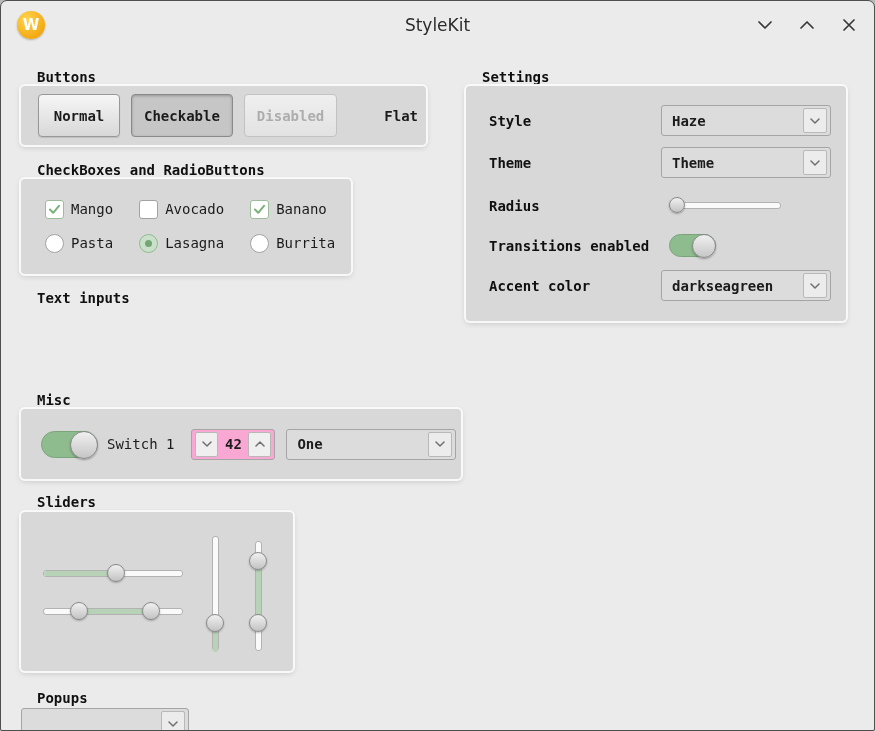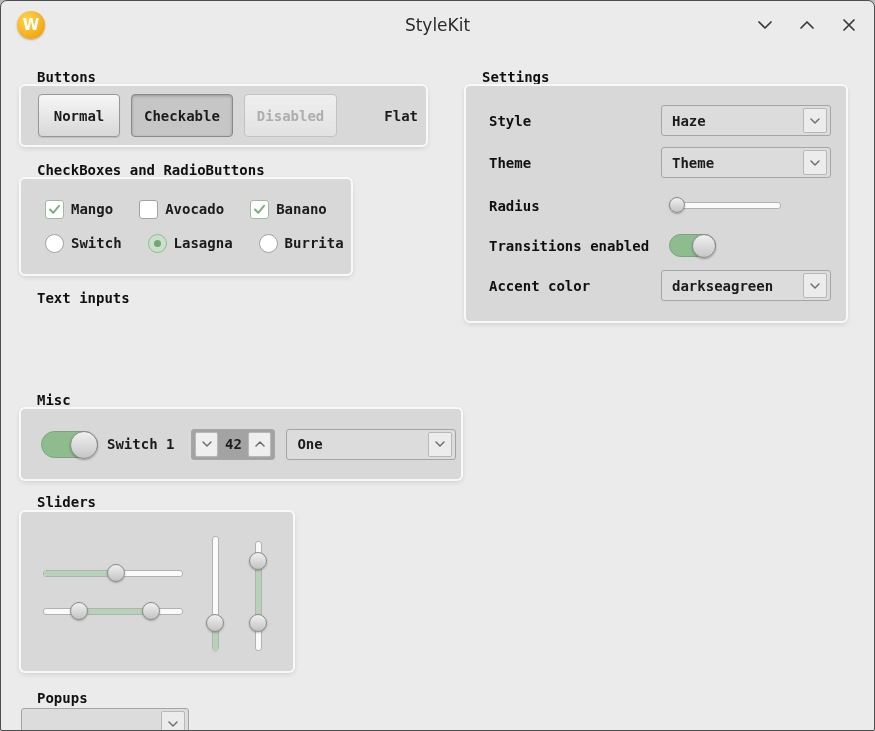--- a/index.html
+++ b/index.html
@@ -29,21 +29,21 @@
   .btn { height:43px; min-width:82px; padding:0 12px; border:1px solid #989898; border-radius:4px;
          background:linear-gradient(#f6f6f6,#d8d8d8); font:bold 14px "DejaVu Sans Mono", monospace;
          color:#1b1b1b; box-shadow:0 1px 1px rgba(0,0,0,.12); }
   .btn.checked  { background:#c6c6c6; box-shadow:inset 0 1px 3px rgba(0,0,0,.25); border-color:#8a8a8a; }
   .btn.disabled { color:#adadad; background:linear-gradient(#efefef,#e2e2e2); border-color:#c2c2c2; box-shadow:none; }
   .btn.flat { background:transparent; border:none; box-shadow:none; min-width:0; padding:0 4px; }
 
   
   .ci-row { position:absolute; left:24px; display:flex; gap:26px; align-items:center; height:22px; }
   .ci { display:flex; align-items:center; gap:7px; }
-  .ci-label { font-weight:bold; font-size:14px; color:#1b1b1b; white-space:nowrap; }
+  .ci-label { font-weight:normal; font-size:14px; color:#1b1b1b; white-space:nowrap; }
   .cb { width:19px; height:19px; background:#fff; border:1px solid #a2a2a2; border-radius:3px;
         display:flex; align-items:center; justify-content:center; flex:none; }
   .cb.checked { border-color:#9cbc9c; }
   .rb { width:19px; height:19px; background:#fff; border:1px solid #a2a2a2; border-radius:50%;
         flex:none; position:relative; }
   .rb.checked { background:#cbe0cb; border-color:#8fbc8f; }
   .rb.checked::after { content:""; position:absolute; left:5px; top:5px; width:7px; height:7px;
                        border-radius:50%; background:#74a574; }
 
   
@@ -54,21 +54,21 @@
   
   .mrow { display:flex; align-items:center; height:100%; padding-left:20px; }
   .switch { position:relative; width:57px; height:27px; background:#8fbc8f; border:1px solid #7aa57a;
             border-radius:14px; flex:none; }
   .switch .knob { position:absolute; top:-1px; right:-1px; width:28px; height:28px; border-radius:50%;
                   background:linear-gradient(#f0f0f0,#c6c6c6); border:1px solid #8a8a8a;
                   box-shadow:0 1px 2px rgba(0,0,0,.3); }
   .switch.sm { width:47px; height:23px; border-radius:12px; }
   .switch.sm .knob { width:24px; height:24px; }
 
-  .spin { display:flex; align-items:center; width:84px; height:31px; background:#a3a3a3;
+  .spin { display:flex; align-items:center; width:84px; height:31px; background:#f9a8d4;
           border:1px solid #a5a5a5; border-radius:3px; flex:none; }
   .spinbtn { width:23px; height:25px; margin:0 3px; background:#efefef; border:1px solid #b8b8b8;
              border-radius:2px; display:flex; align-items:center; justify-content:center; flex:none; }
   .sval { flex:1; text-align:center; font-weight:bold; font-size:14px; color:#1b1b1b; }
 
   .combo { width:170px; height:31px; background:#dcdcdc; border:1px solid #a5a5a5; border-radius:3px;
            display:flex; align-items:center; flex:none; }
   .cval { flex:1; font-weight:bold; font-size:14px; color:#1b1b1b; padding-left:10px;
           white-space:nowrap; overflow:hidden; }
   .drop { width:24px; height:25px; margin-right:3px; background:#ececec; border:1px solid #b8b8b8;
@@ -143,21 +143,21 @@
           <svg width="13" height="11" viewBox="0 0 13 11">
               <path d="M2 5.5l3.2 3.3L11 1.8" fill="none" stroke="#7cb07c" stroke-width="2" stroke-linecap="round" stroke-linejoin="round"></path>
             </svg>
         </span>
         <span class="ci-label">Banano</span>
       </div>
     </div>
     <div class="ci-row" style="top:53px">
       <div class="ci">
         <span class="rb"></span>
-        <span class="ci-label">Switch</span>
+        <span class="ci-label">Pasta</span>
       </div>
       <div class="ci">
         <span class="rb checked"></span>
         <span class="ci-label">Lasagna</span>
       </div>
       <div class="ci">
         <span class="rb"></span>
         <span class="ci-label">Burrita</span>
       </div>
     </div>

